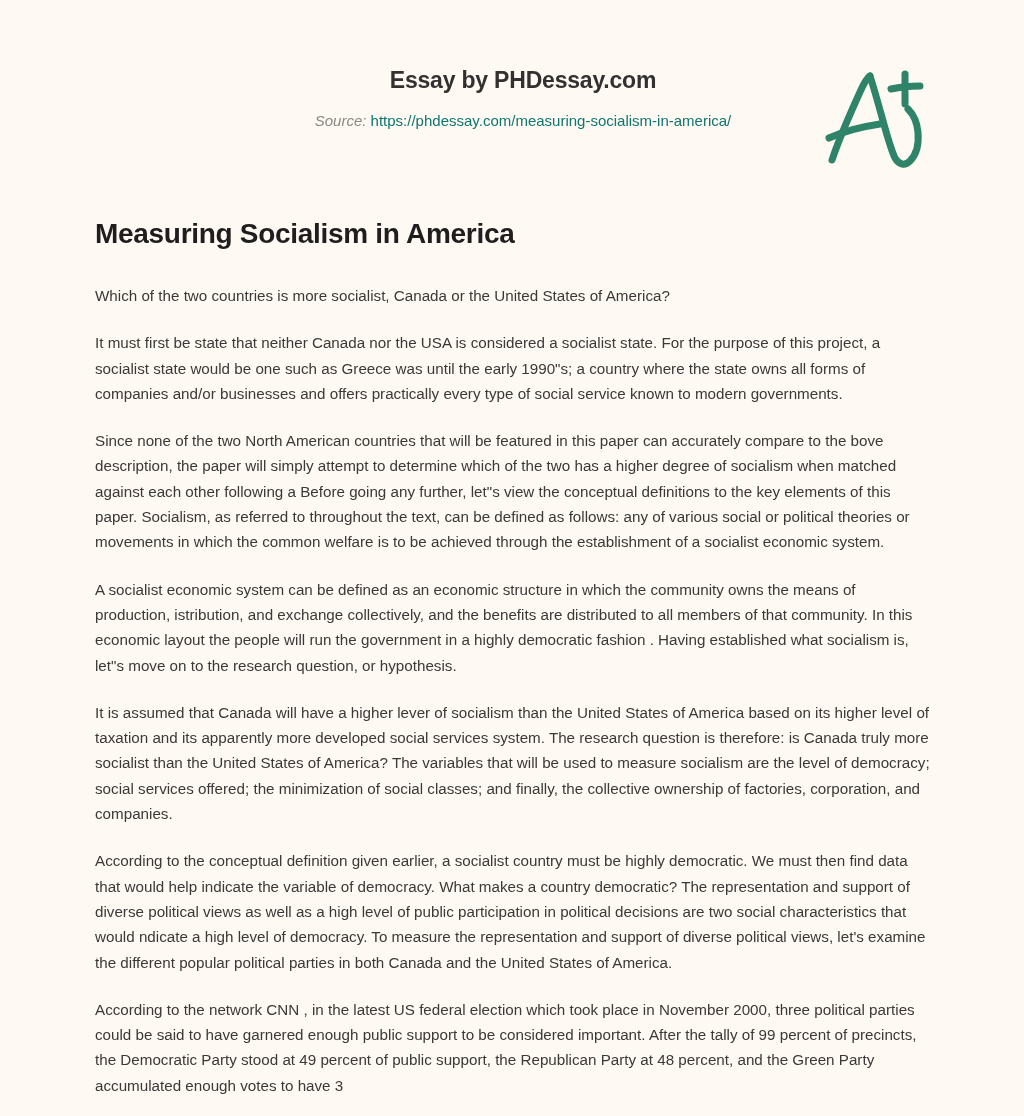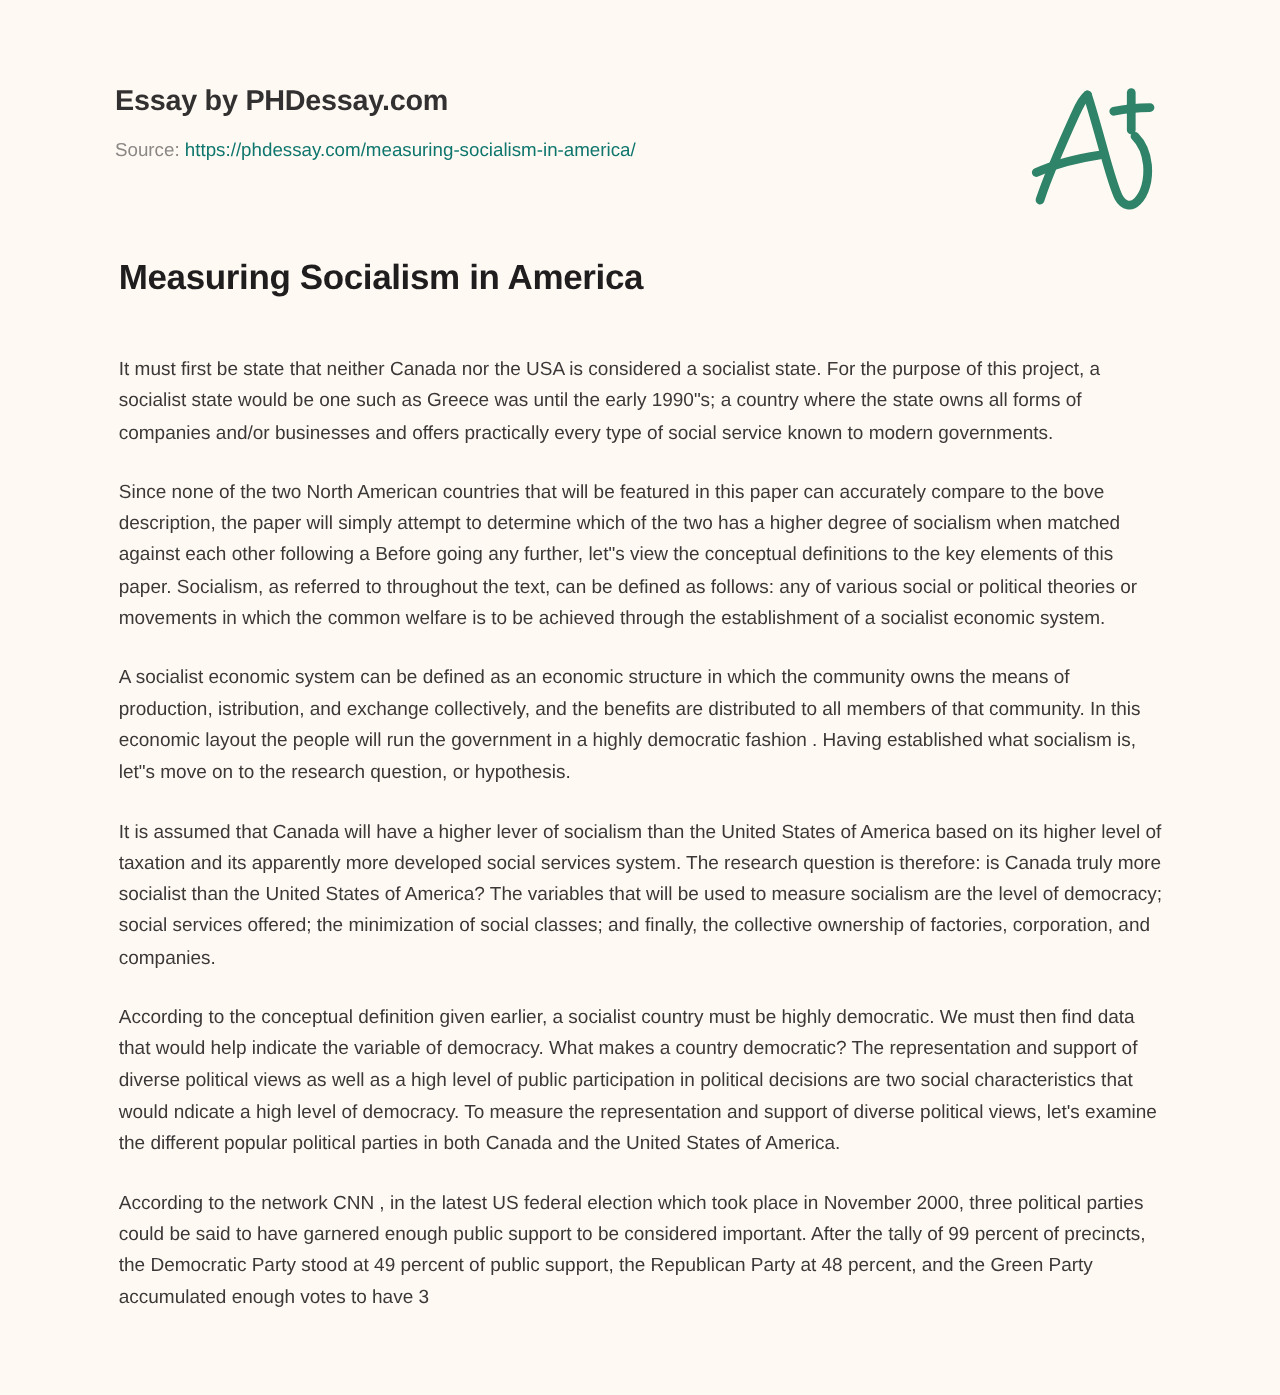--- a/index.html
+++ b/index.html
@@ -17,41 +17,43 @@
   .page {
     position: relative;
     width: 1024px;
     height: 1116px;
     box-sizing: border-box;
   }
 
   
   .header {
     position: absolute;
-    left: 92px;
+    left: 103px;
     top: 66px;
     width: 840px;
+    text-align: center;
   }
   .brand-title {
     font-size: 23px;
     font-weight: bold;
     color: #333031;
     letter-spacing: -0.2px;
     line-height: 28px;
     margin: 0;
   }
   .source-line {
     margin-top: 17px;
     font-size: 15px;
     line-height: 20px;
     color: #8b8785;
     white-space: nowrap;
   }
   .source-label {
     color: #8b8785;
+    font-style: italic;
   }
   .source-url {
     color: #0f766e;
     text-decoration: none;
   }
 
   
   .logo {
     position: absolute;
     left: 812px;
@@ -62,21 +64,21 @@
   .logo svg {
     display: block;
     width: 120px;
     height: 112px;
   }
 
   
   .doc-title {
     position: absolute;
     left: 95px;
-    top: 203px;
+    top: 215px;
     width: 840px;
     margin: 0;
     font-size: 28px;
     font-weight: 600;
     color: #201d1e;
     line-height: 38px;
     letter-spacing: -0.3px;
   }
 
   
@@ -125,20 +127,21 @@
         <path d="M93 12 C93 22 93 32 93 42" stroke-width="7"></path>
 
         <path d="M79 27 C88 25 99 24 108 24" stroke-width="7"></path>
       </g>
     </svg>
   </div>
 
   <h2 class="doc-title">Measuring Socialism in America</h2>
 
   <div class="body-copy">
+    <p>Which of the two countries is more socialist, Canada or the United States of America?</p>
     <p>It must first be state that neither Canada nor the USA is considered a socialist state. For the purpose of this project, a socialist state would be one such as Greece was until the early 1990"s; a country where the state owns all forms of companies and/or businesses and offers practically every type of social service known to modern governments.</p>
     <p>Since none of the two North American countries that will be featured in this paper can accurately compare to the bove description, the paper will simply attempt to determine which of the two has a higher degree of socialism when matched against each other following a Before going any further, let"s view the conceptual definitions to the key elements of this paper. Socialism, as referred to throughout the text, can be defined as follows: any of various social or political theories or movements in which the common welfare is to be achieved through the establishment of a socialist economic system.</p>
     <p>A socialist economic system can be defined as an economic structure in which the community owns the means of production, istribution, and exchange collectively, and the benefits are distributed to all members of that community. In this economic layout the people will run the government in a highly democratic fashion . Having established what socialism is, let"s move on to the research question, or hypothesis.</p>
     <p>It is assumed that Canada will have a higher lever of socialism than the United States of America based on its higher level of taxation and its apparently more developed social services system. The research question is therefore: is Canada truly more socialist than the United States of America? The variables that will be used to measure socialism are the level of democracy; social services offered; the minimization of social classes; and finally, the collective ownership of factories, corporation, and companies.</p>
     <p>According to the conceptual definition given earlier, a socialist country must be highly democratic. We must then find data that would help indicate the variable of democracy. What makes a country democratic? The representation and support of diverse political views as well as a high level of public participation in political decisions are two social characteristics that would ndicate a high level of democracy. To measure the representation and support of diverse political views, let's examine the different popular political parties in both Canada and the United States of America.</p>
     <p>According to the network CNN , in the latest US federal election which took place in November 2000, three political parties could be said to have garnered enough public support to be considered important. After the tally of 99 percent of precincts, the Democratic Party stood at 49 percent of public support, the Republican Party at 48 percent, and the Green Party accumulated enough votes to have 3</p>
   </div>
 
 </div>
 

